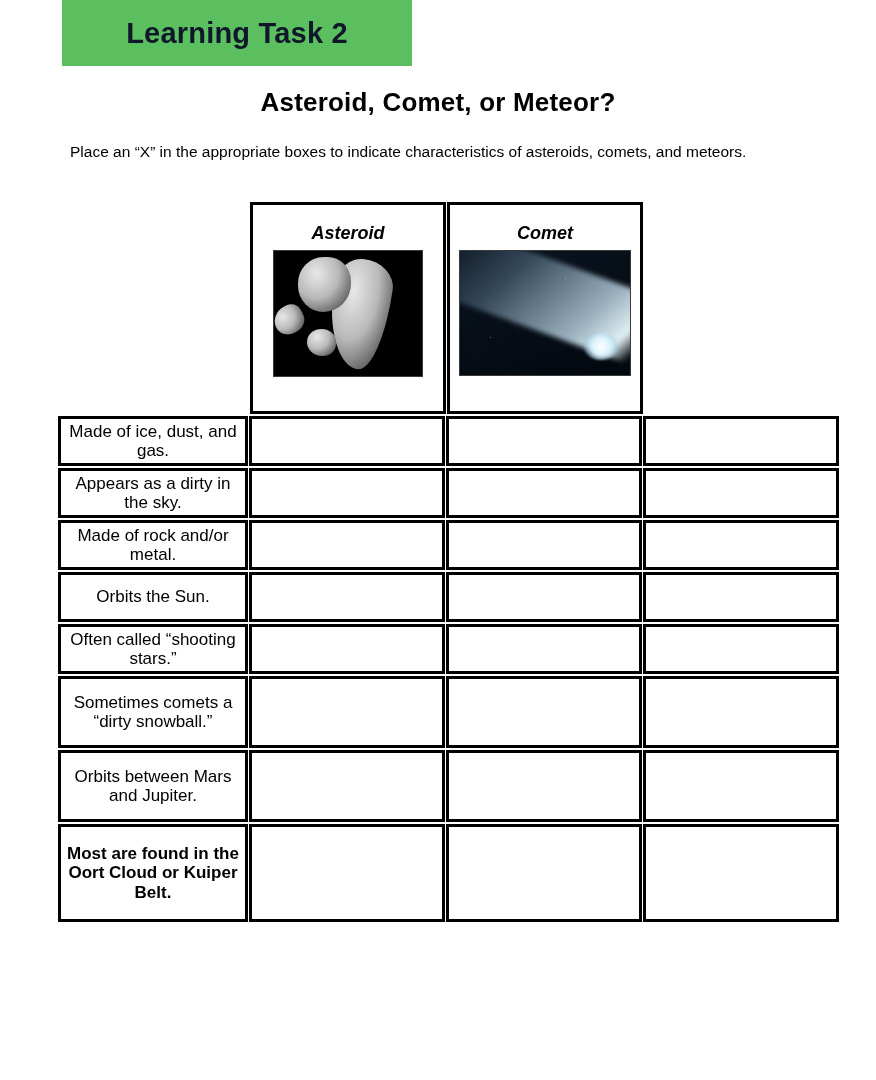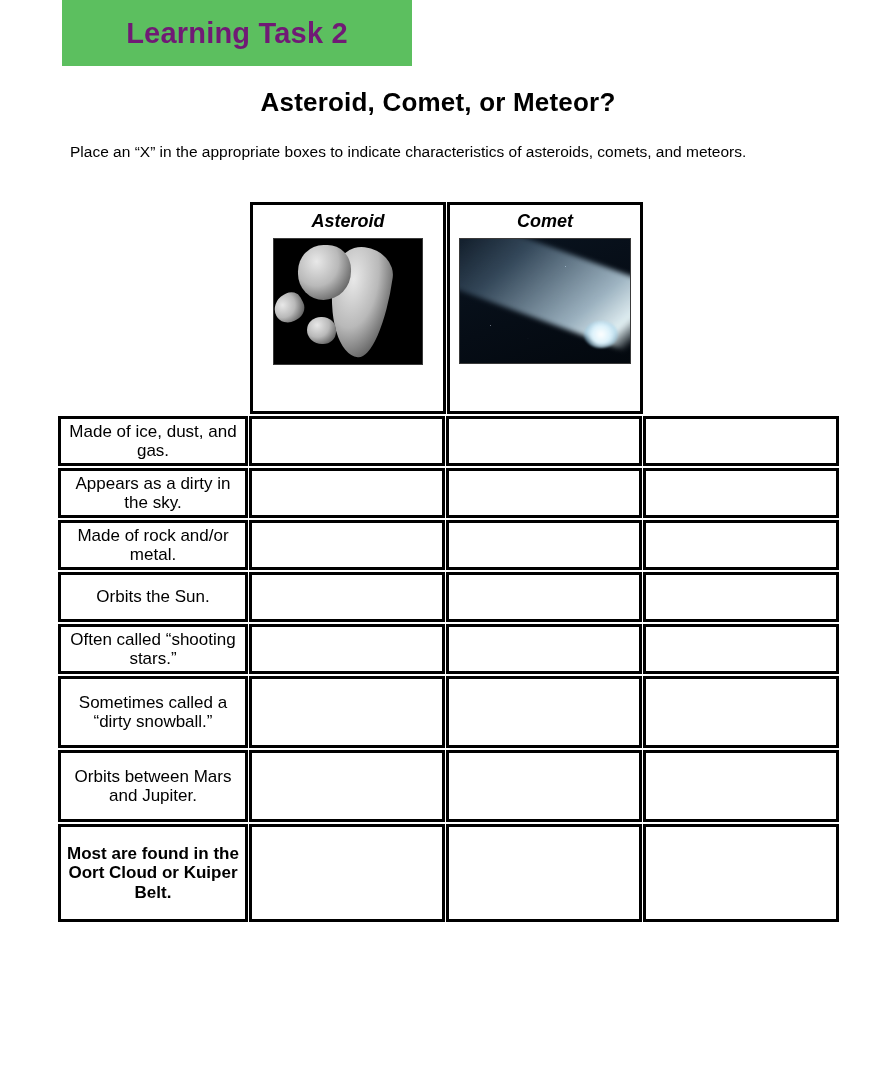--- a/index.html
+++ b/index.html
@@ -25,21 +25,21 @@
     height: 66px;
     background: #5cbf5f;
     display: flex;
     align-items: center;
     justify-content: center;
   }
   .banner-text {
     font-size: 29px;
     font-weight: bold;
     letter-spacing: 0.2px;
-    color: #701a75;
+    color: #0f172a;
     line-height: 1;
   }
 
   
   .doc-title {
     position: absolute;
     left: 0;
     top: 87px;
     width: 876px;
     text-align: center;
@@ -87,21 +87,21 @@
     line-height: 1.12;
     padding: 19px 4px;
   }
 
   
   .header-row { margin-left: 192px; }
   .header-cell {
     height: 212px;
     flex-direction: column;
     justify-content: flex-start;
-    padding-top: 6px;
+    padding-top: 18px;
     box-sizing: border-box;
   }
   .header-title {
     font-size: 18px;
     font-weight: bold;
     font-style: italic;
     margin-bottom: 6px;
   }
   .thumb {
     border: 1px solid #3a3a3a;
@@ -283,21 +283,21 @@
     <div class="cell col-label h2">
       <span class="label-text">Often called “shooting stars.”</span>
     </div>
     <div class="cell col-data h2"></div>
     <div class="cell col-data h2"></div>
     <div class="cell col-data h2"></div>
   </div>
 
   <div class="trow">
     <div class="cell col-label h3">
-      <span class="label-text">Sometimes called a “dirty snowball.”</span>
+      <span class="label-text">Sometimes comets a “dirty snowball.”</span>
     </div>
     <div class="cell col-data h3"></div>
     <div class="cell col-data h3"></div>
     <div class="cell col-data h3"></div>
   </div>
 
   <div class="trow">
     <div class="cell col-label h3">
       <span class="label-text">Orbits between Mars and Jupiter.</span>
     </div>

